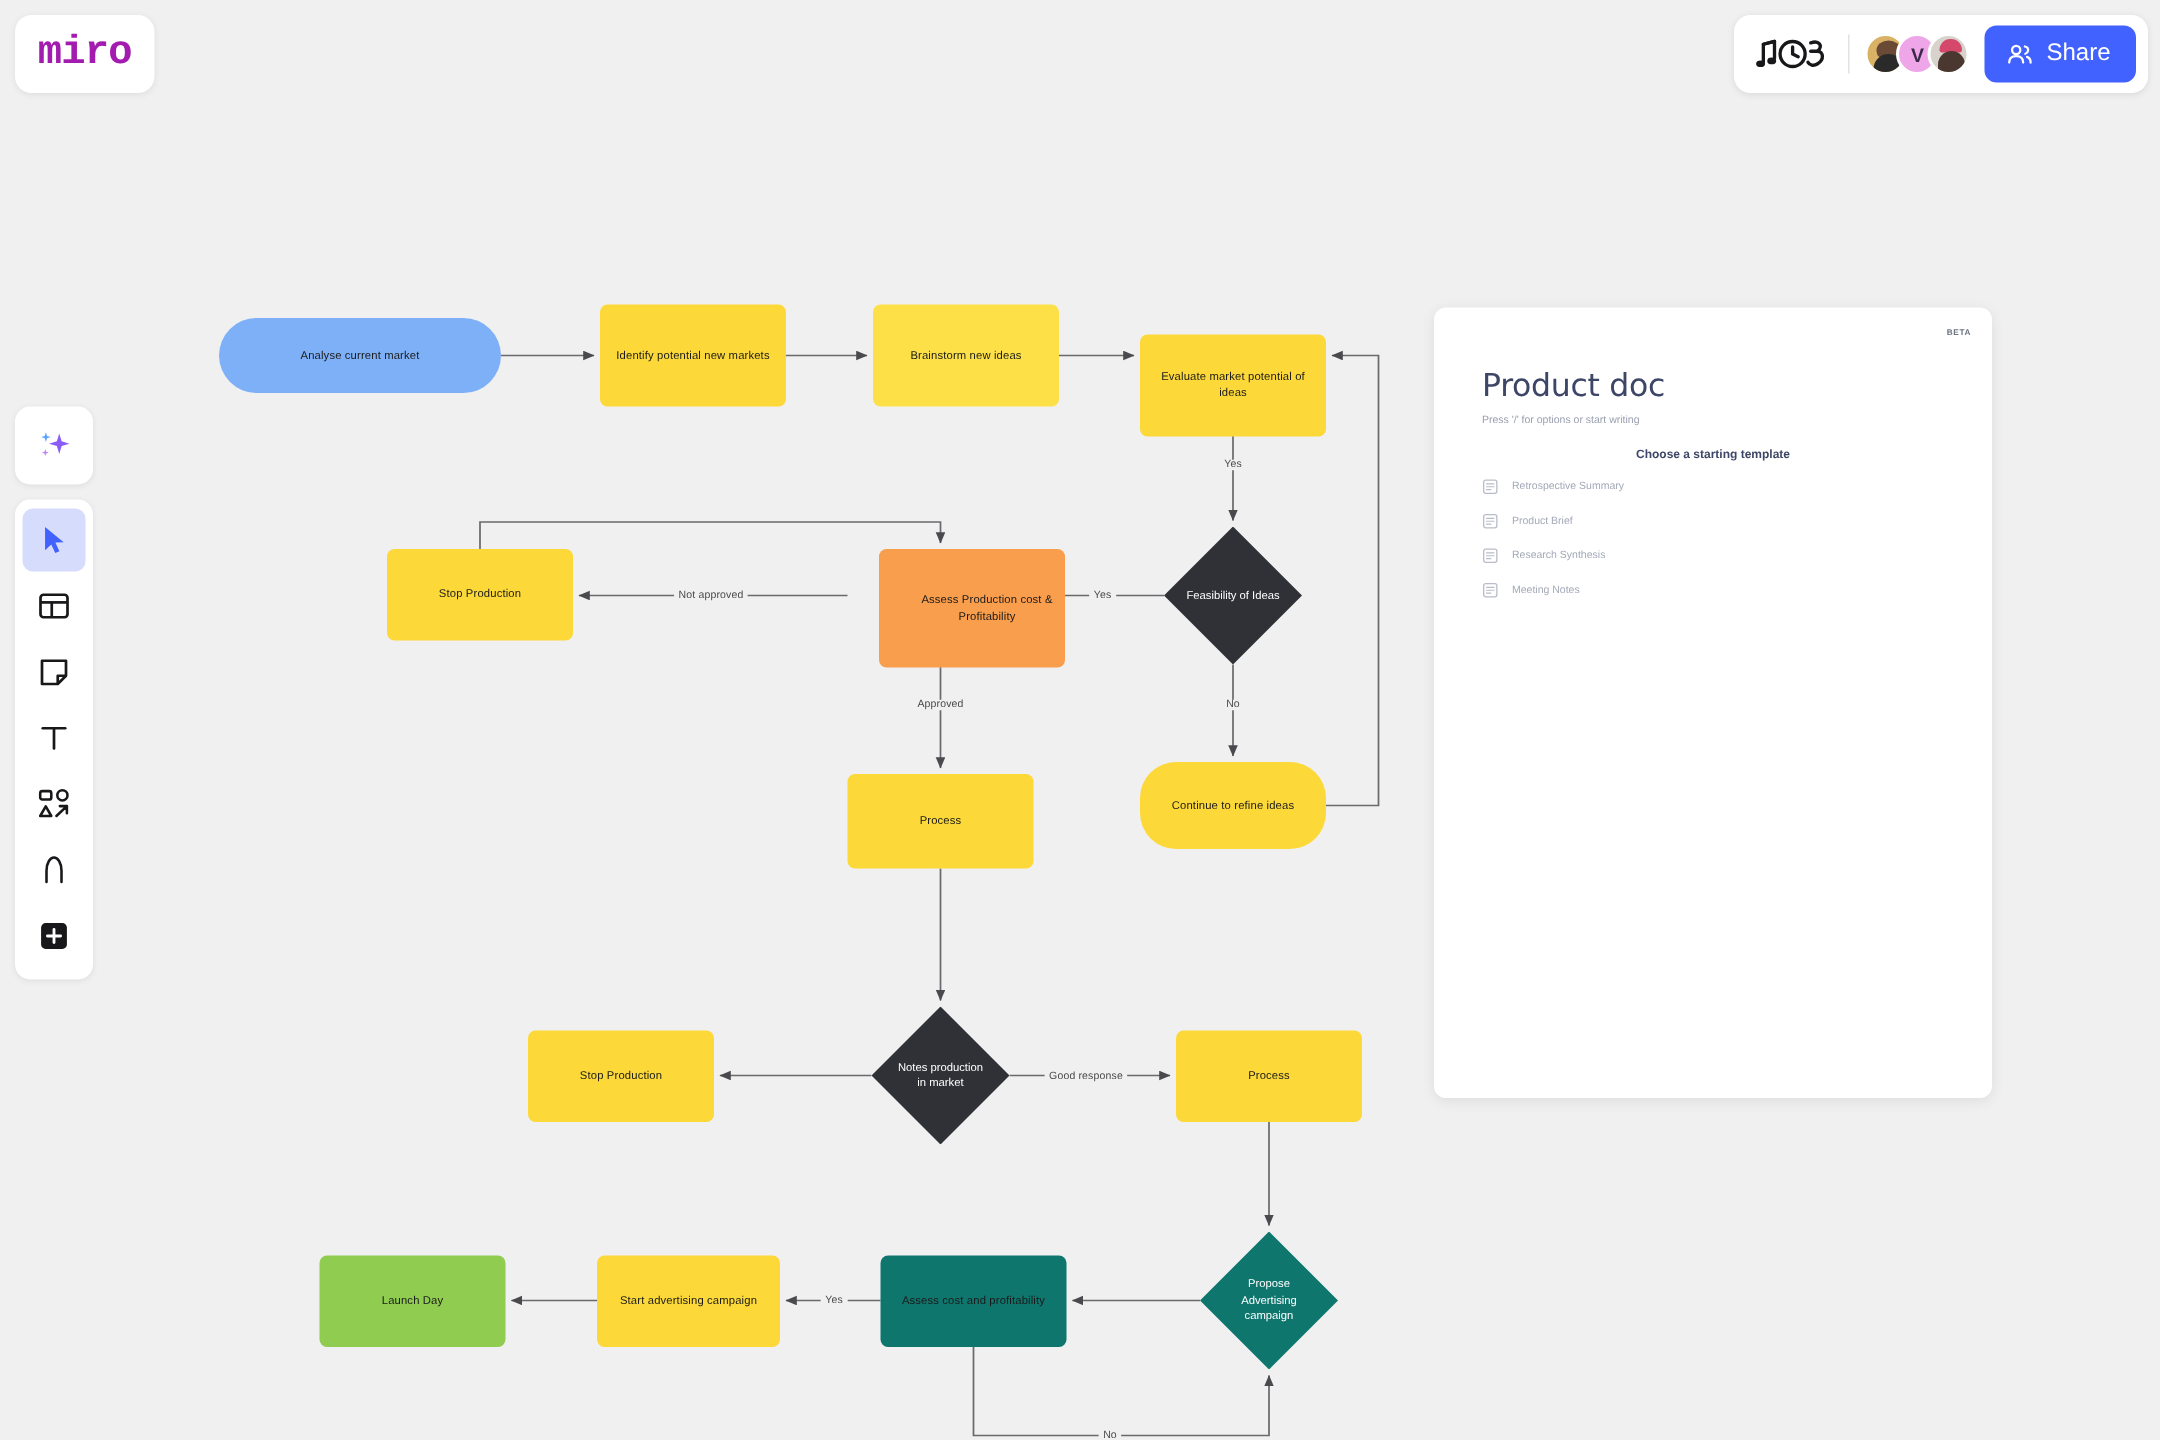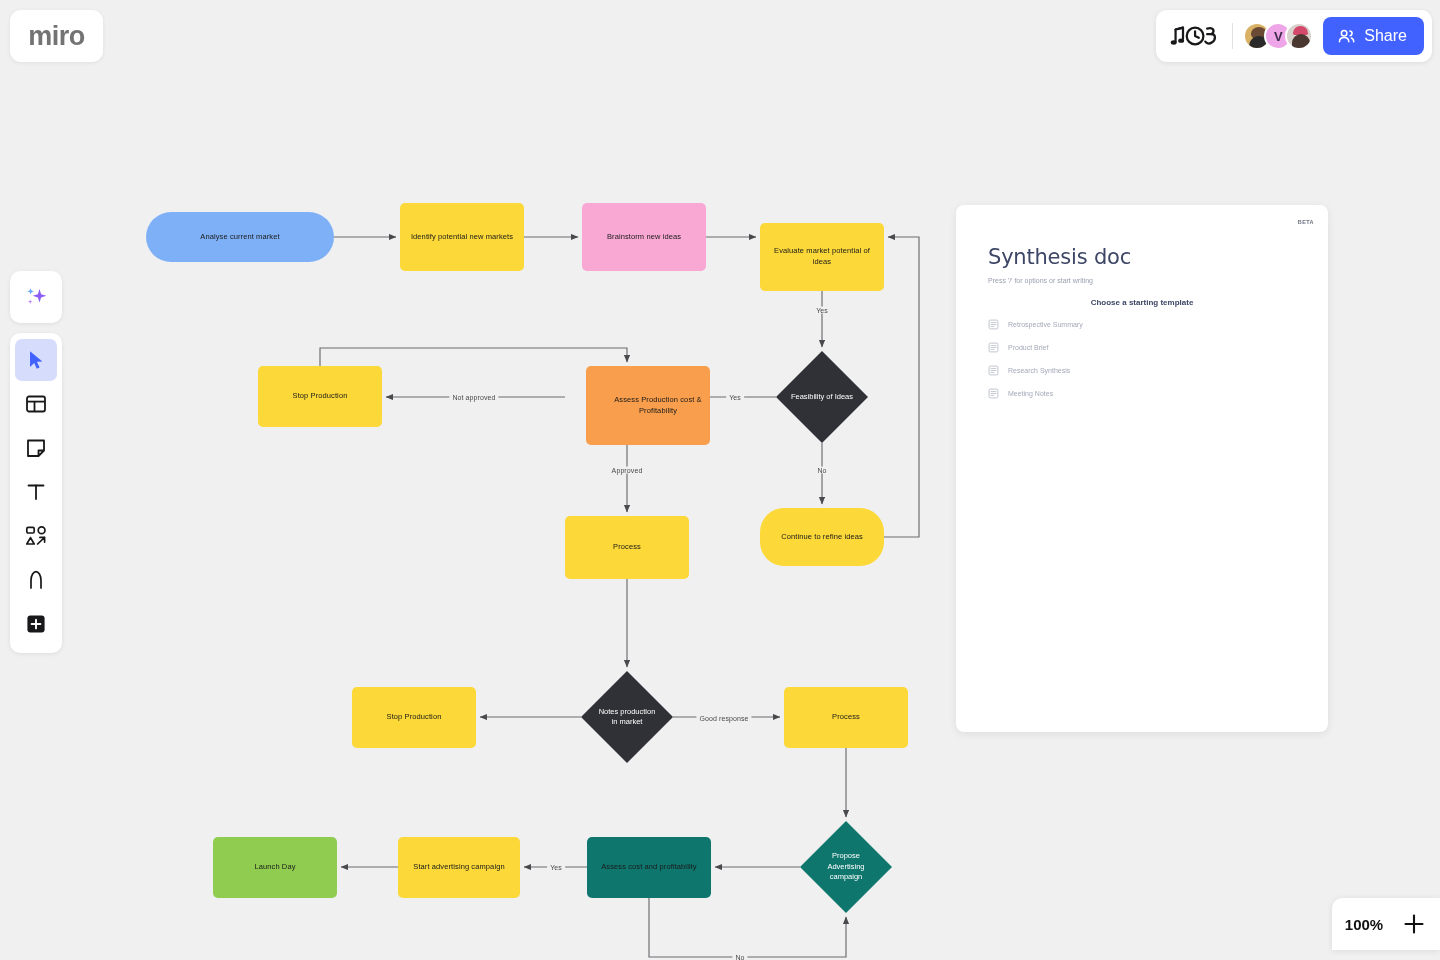--- a/index.html
+++ b/index.html
@@ -54,22 +54,22 @@
 
   
   #logo {
     position: absolute; left: 10px; top: 10px;
     width: 93px; height: 52px;
     background: #fff; border-radius: 11px;
     display: flex; align-items: center; justify-content: center;
     box-shadow: 0 1px 4px rgba(0,0,0,.07);
   }
   #logo .wordmark {
-    font-family: Liberation Sans, sans-serif;
-    font-size: 27px; font-weight: 700; color: #737373;
+    font-family: Liberation Mono, monospace;
+    font-size: 27px; font-weight: 700; color: #a21caf;
     letter-spacing: -0.5px;
   }
 
   
   #topright {
     position: absolute; right: 8px; top: 10px;
     height: 52px;
     background: #fff; border-radius: 11px;
     display: flex; align-items: center; gap: 10px;
     padding: 0 8px 0 14px;
@@ -223,21 +223,21 @@
 
         <path d="M320,366 L320,348 L627,348 L627,362"></path>
 
         <path d="M649,898 L649,957 L846,957 L846,917"></path>
       </g>
     </svg>
 
     <div id="nodes">
         <div class="node pill" style="left: 146px; top: 212px; width: 188px; height: 50px; background: rgb(126, 176, 247);">Analyse current market</div>
         <div class="node rect" style="left: 400px; top: 203px; width: 124px; height: 68px; background: rgb(252, 216, 56);">Identify potential new markets</div>
-        <div class="node rect" style="left: 582px; top: 203px; width: 124px; height: 68px; background: #f9a8d4;">Brainstorm new ideas</div>
+        <div class="node rect" style="left: 582px; top: 203px; width: 124px; height: 68px; background: #fde047;">Brainstorm new ideas</div>
         <div class="node rect" style="left: 760px; top: 203px; width: 124px; height: 68px; background: rgb(252, 216, 56); margin-top: 20px;">Evaluate market potential of ideas</div>
         <div class="diamond" style="left: 776px; top: 351px; width: 92px; height: 92px; background: rgb(47, 49, 54);">
           <span>Feasibility of Ideas</span>
         </div>
         <div class="node rect" style="left: 760px; top: 508px; width: 124px; height: 58px; background: rgb(252, 216, 56); border-radius: 24px;">Continue to refine ideas</div>
         <div class="node rect" style="left: 586px; top: 366px; width: 124px; height: 79px; background: rgb(249, 158, 76); padding-left: 28px;">Assess Production cost &amp; Profitability</div>
         <div class="node rect" style="left: 258px; top: 366px; width: 124px; height: 61px; background: rgb(252, 216, 56);">Stop Production</div>
         <div class="node rect" style="left: 565px; top: 516px; width: 124px; height: 63px; background: rgb(252, 216, 56);">Process</div>
         <div class="diamond" style="left: 581px; top: 671px; width: 92px; height: 92px; background: rgb(47, 49, 54);">
           <span>Notes production in market</span>
@@ -368,21 +368,21 @@
         <g stroke="#fff" stroke-width="1.9" stroke-linecap="round">
           <path d="M12,7.6 L12,16.4"></path>
             <path d="M7.6,12 L16.4,12"></path>
         </g>
       </svg>
     </div>
   </div>
 
   <div id="docpanel">
     <div id="doc-beta">BETA</div>
-    <div id="doc-title">Synthesis doc</div>
+    <div id="doc-title">Product doc</div>
     <div id="doc-hint">Press '/' for options or start writing</div>
     <div id="doc-sub">Choose a starting template</div>
     <div id="tpl-list">
         <div class="tpl">
           <svg width="11" height="11" viewBox="0 0 16 16">
             <rect x="1.6" y="1.6" width="12.8" height="12.8" rx="2" fill="none" stroke="#b9bdc9" stroke-width="1.3"></rect>
             <g stroke="#b9bdc9" stroke-width="1.2" stroke-linecap="round">
               <path d="M4.4,5.2 L11.6,5.2"></path>
               <path d="M4.4,8 L11.6,8"></path>
               <path d="M4.4,10.8 L8.6,10.8"></path>
@@ -419,25 +419,14 @@
               <path d="M4.4,5.2 L11.6,5.2"></path>
               <path d="M4.4,8 L11.6,8"></path>
               <path d="M4.4,10.8 L8.6,10.8"></path>
             </g>
           </svg>
           <span class="lbl">Meeting Notes</span>
         </div>
       </div>
   </div>
 
-  <div id="zoomctl">
-    <span id="zoom-level">100%</span>
-    <span id="zoom-in">
-      <svg width="26" height="26" viewBox="0 0 26 26">
-        <g stroke="#111" stroke-width="2.1" stroke-linecap="round">
-          <path d="M13,4.5 L13,21.5"></path>
-            <path d="M4.5,13 L21.5,13"></path>
-        </g>
-      </svg>
-    </span>
-  </div>
 
 </div>
 
 </body></html>

